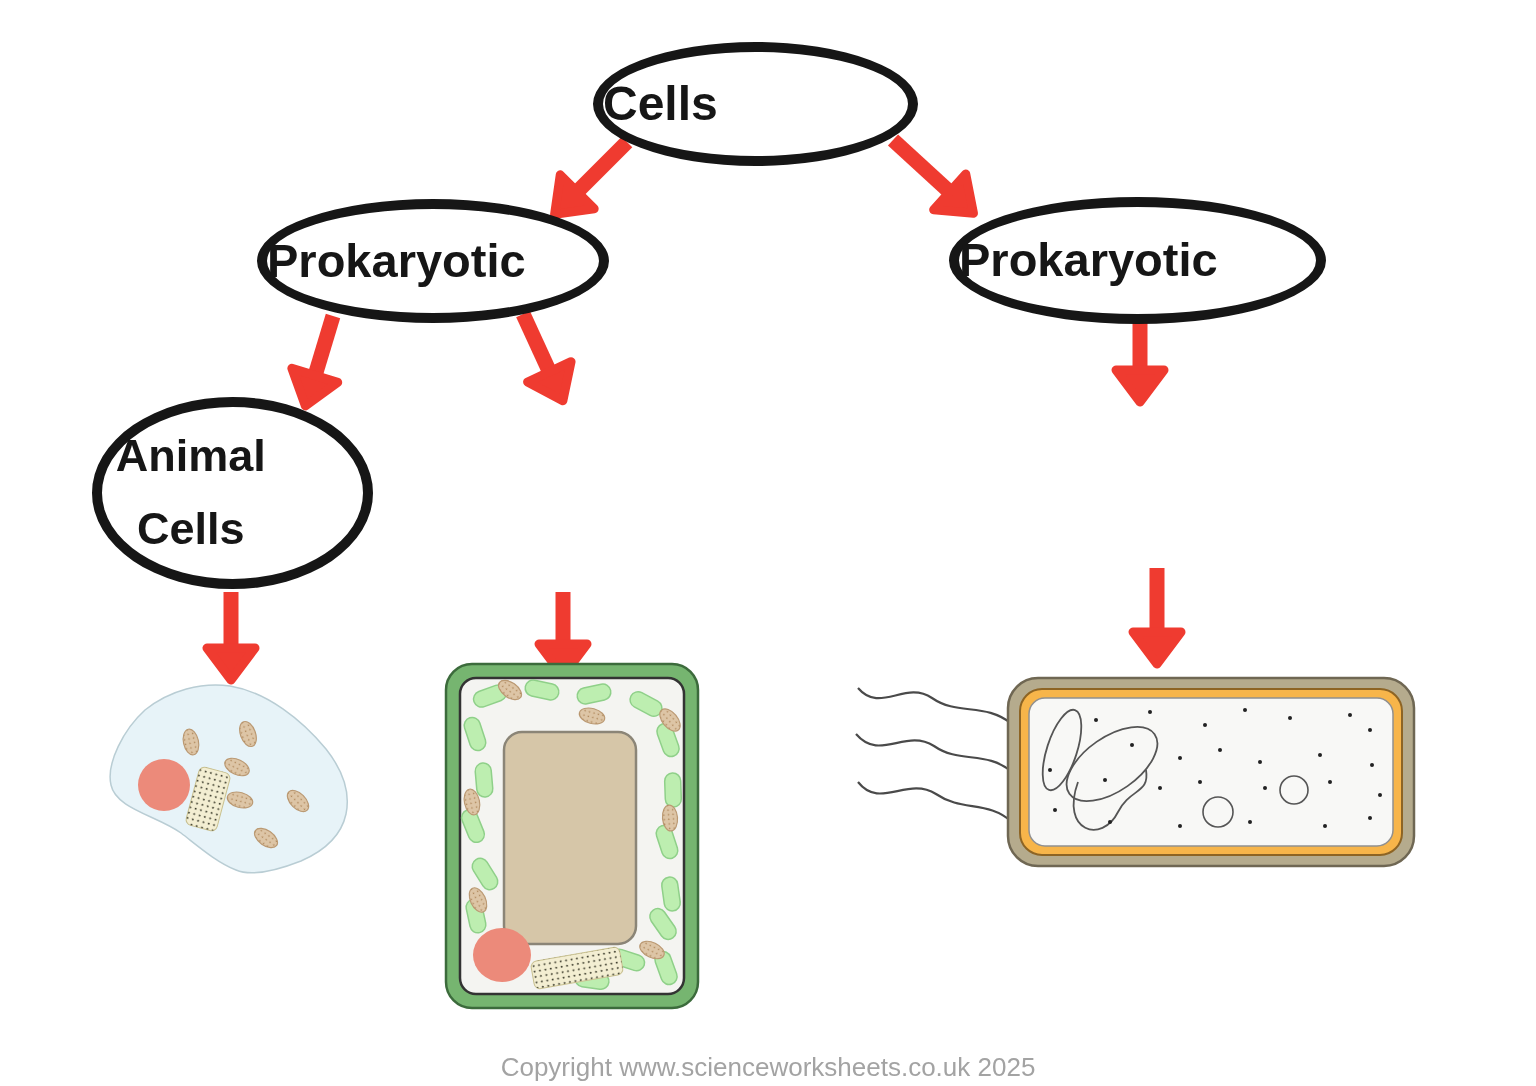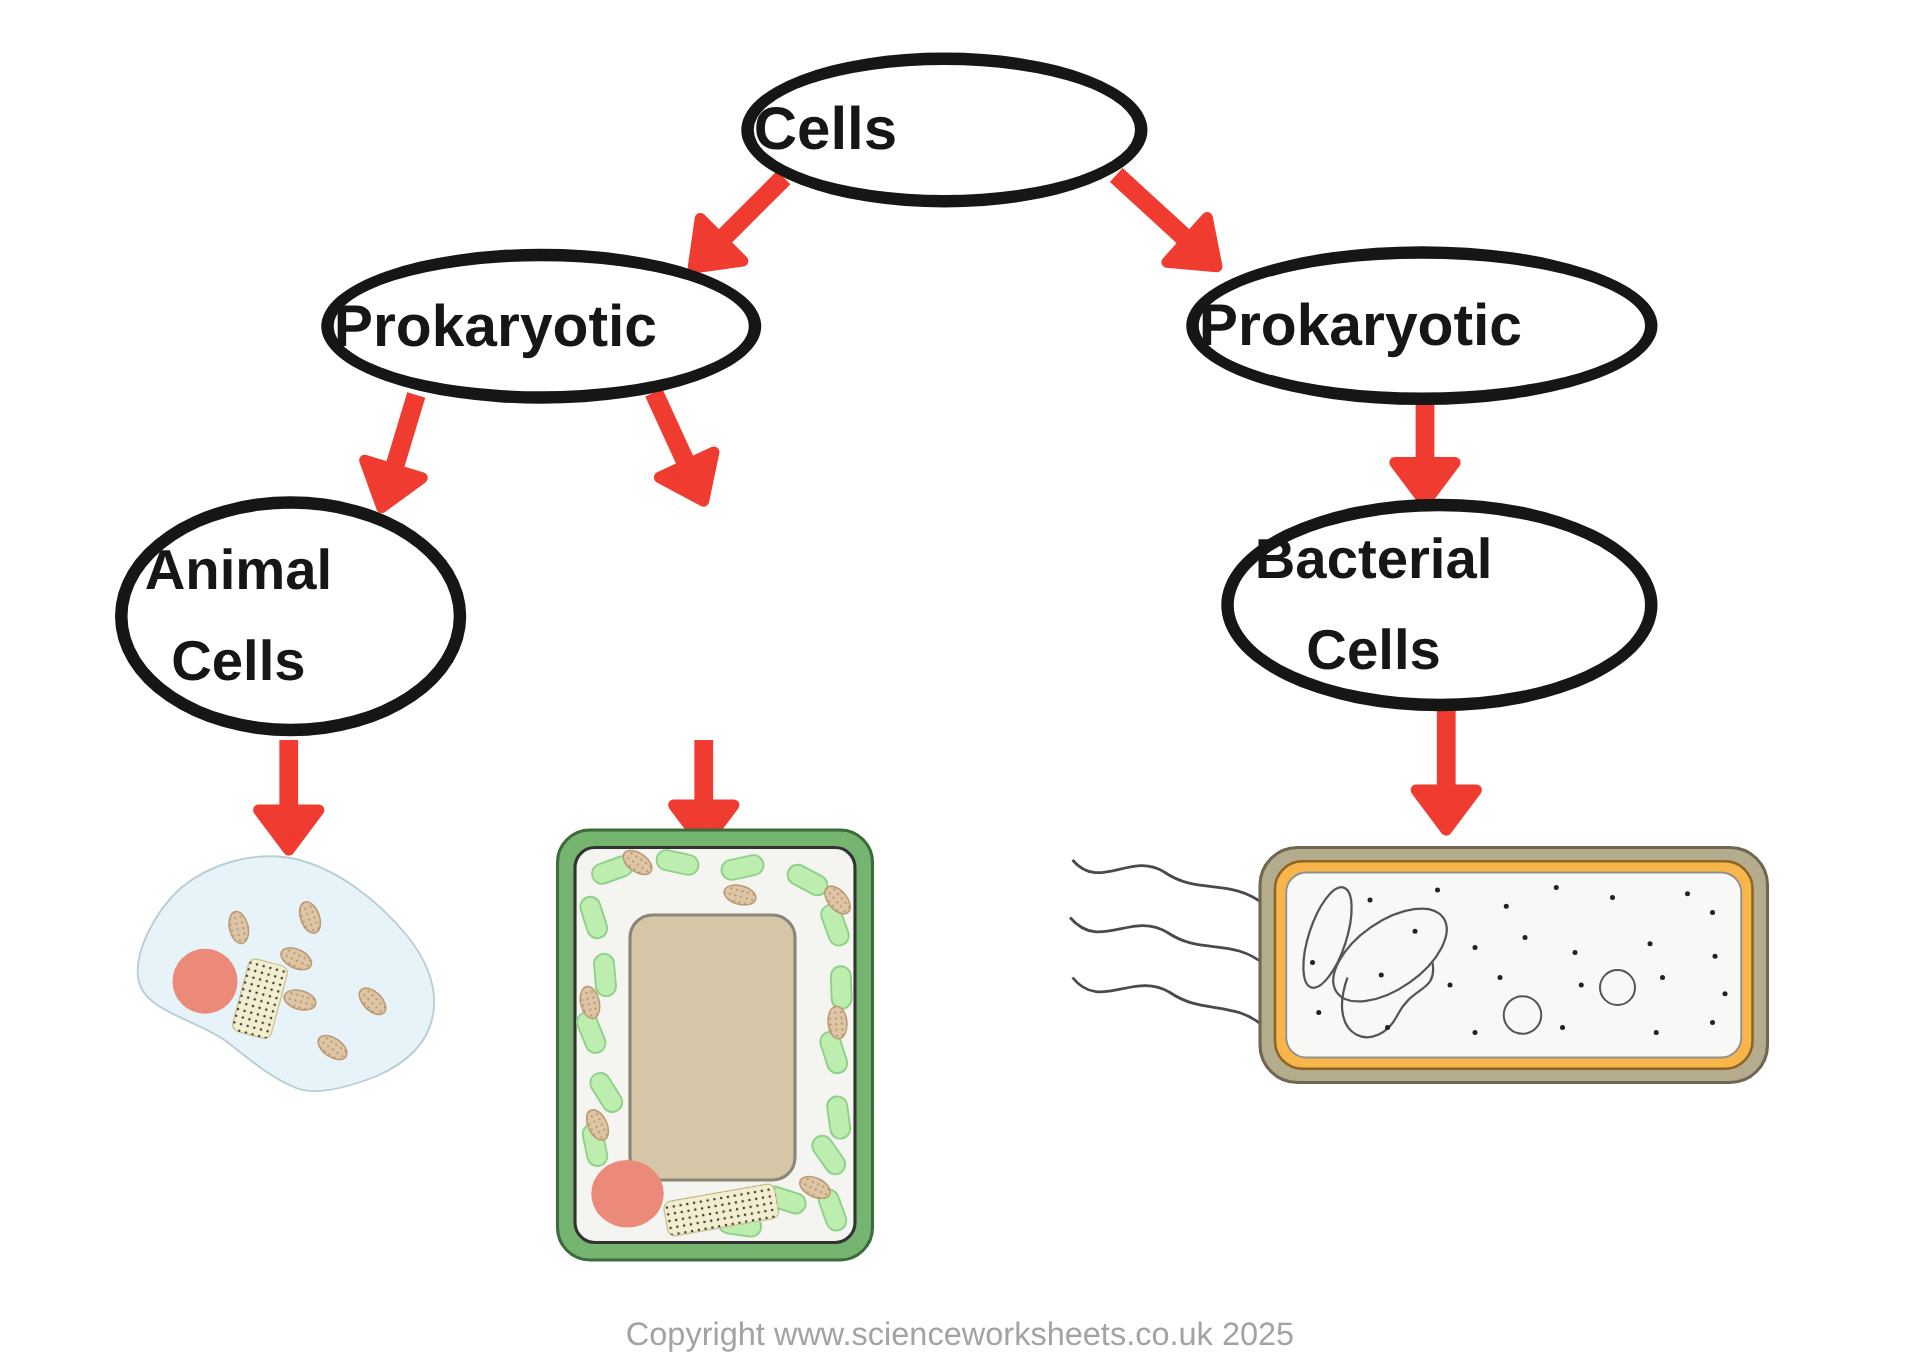--- a/index.html
+++ b/index.html
@@ -109,23 +109,20 @@
   </div>
   <div class="node" style="left:257px;top:199px;width:352px;height:124px;font-size:47px">
     <span class="node-label">Prokaryotic</span>
   </div>
   <div class="node" style="left:949px;top:197px;width:377px;height:127px;font-size:47px">
     <span class="node-label">Prokaryotic</span>
   </div>
   <div class="node two-line" style="left:92px;top:397px;width:281px;height:192px;font-size:45px">
     <span class="node-label">Animal Cells</span>
   </div>
-  <div class="node two-line" style="left:977px;top:399px;width:349px;height:170px;font-size:45px">
-    <span class="node-label">Bacterial Cells</span>
-  </div>
 
   <svg class="illus" style="left:100px;top:678px" width="260" height="210" viewBox="0 0 260 210">
     <path class="blob" d="M 45 32 C 70 12, 102 4, 130 8 C 167 14, 202 42, 226 71 C 241 90, 251 112, 246 136
          C 241 159, 224 173, 201 183 C 178 192, 152 199, 136 192 C 116 184, 98 168, 81 155
          C 58 138, 16 131, 11 107 C 6 85, 24 51, 45 32 Z"></path>
     <circle class="nucleus" cx="64" cy="107" r="26"></circle>
     <g transform="translate(108,121) rotate(15)">
       <rect class="golgi-body" x="-16" y="-30" width="32" height="60" rx="6"></rect>
       <rect x="-16" y="-30" width="32" height="60" rx="6" fill="url(#stip)"></rect>
     </g>

